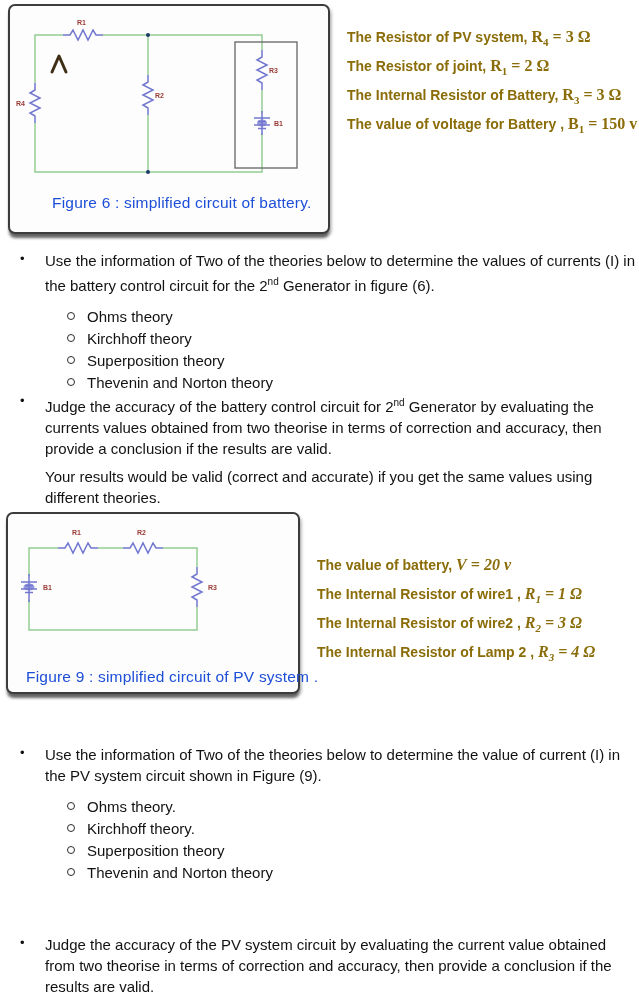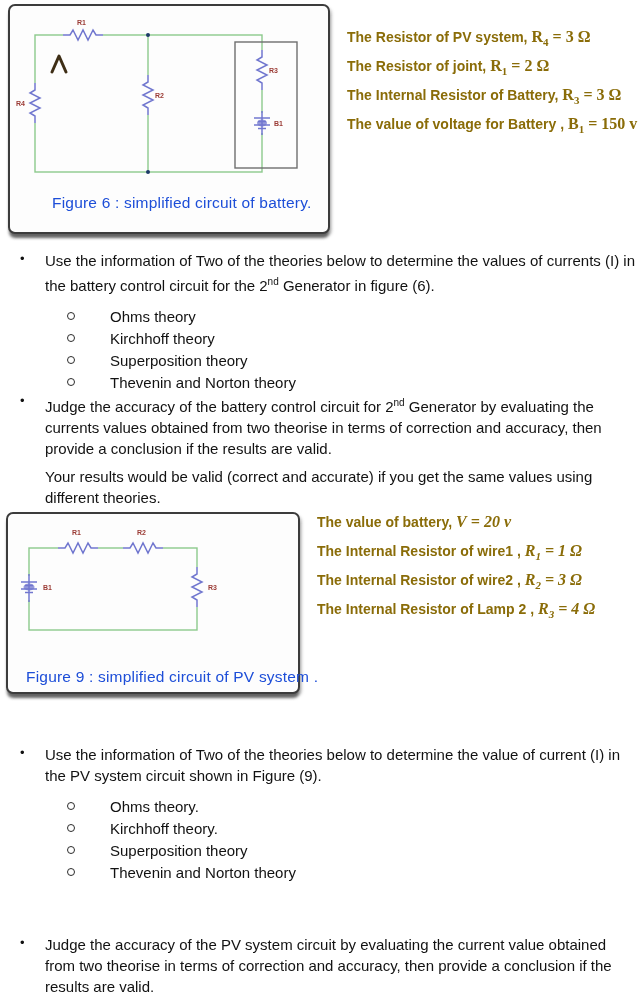--- a/index.html
+++ b/index.html
@@ -20,38 +20,38 @@
   .fig-caption {
     position:absolute; font-size:15.5px; letter-spacing:.2px; color:#1d4ed8; white-space:nowrap;
   }
   .figbox-6 .fig-caption { left:42px; top:188px; }
   .figbox-9 .fig-caption { left:18px; top:146px;margin-top:8px; }
   .circuit-svg { position:absolute; left:0; top:0; }
 
   
   .params { position:absolute; }
   .params-6 { left:347px; top:28px; }
-  .params-9 { left:317px; top:513px; }
+  .params-9 { left:317px; top:556px; }
   .param-line { height:29px; white-space:nowrap; }
   .param-name { font-weight:bold; font-size:14px; color:#8a6c08; }
   .param-math {
     font-family:"Liberation Serif", serif; font-weight:bold;
     font-size:16px; color:#8a6c08;text-align:right;
   }
   .param-math sub { font-size:11px; }
   .param-math.it { font-style:italic; }
 
   
   .bullet { position:absolute; left:20px; width:616px; }
   .bullet-head { display:flex; }
   .bullet-marker { width:25px; flex:0 0 25px; font-size:13px; padding-top:1px; color:#111; }
   .bullet-text { flex:1; font-size:15px; line-height:21px; color:#121212; }
   .bullet-text sup { font-size:10px;text-align:right; }
   .sub-list { margin-left:47px; margin-top:9px; }
-  .sub-item { display:flex; align-items:center; height:22px;gap:23px; }
+  .sub-item { display:flex; align-items:center; height:22px; }
   .sub-marker {
     width:6px; height:6px; border:1.3px solid #2c2c2c; border-radius:50%;
     margin-right:12px; flex:0 0 6px;
   }
   .sub-text { font-size:15px; color:#121212; }
   .note { margin-left:25px; margin-top:7px; font-size:15px; line-height:21px; color:#121212; width:570px; }
   .note-indent { margin-left:32px; }
 
   .b1 { top:250px; }
   .b2 { top:392px; }

